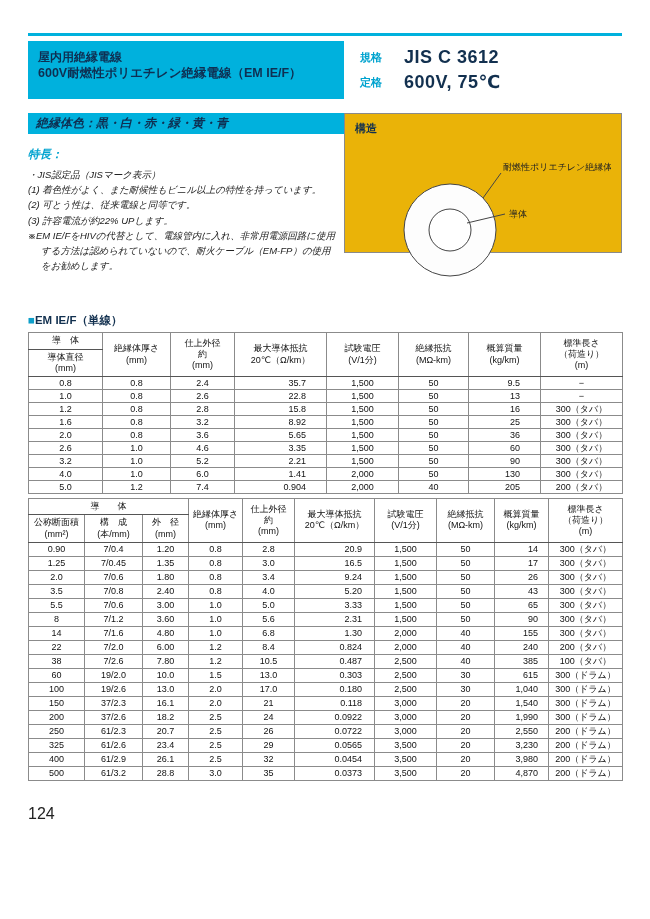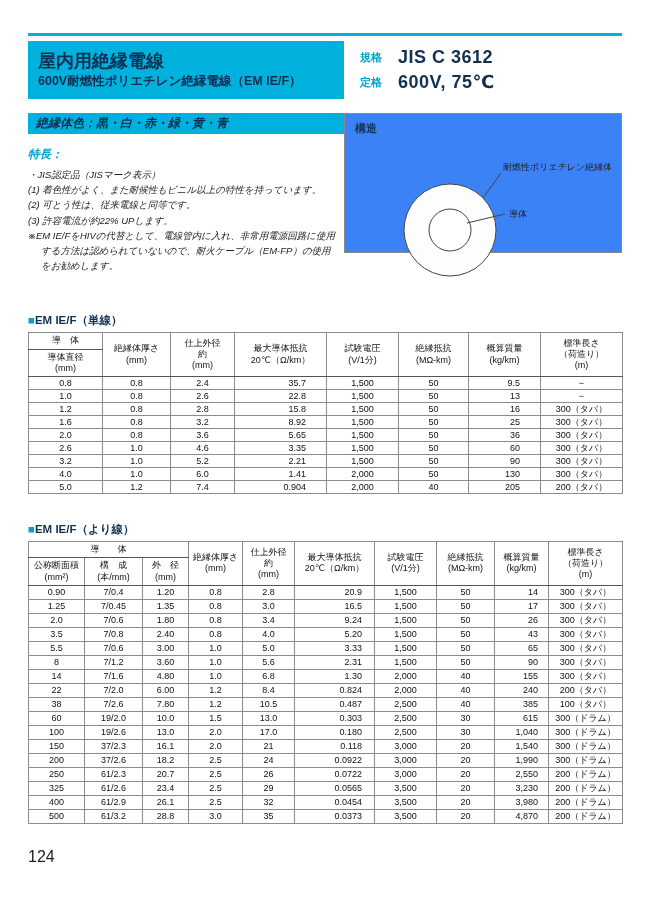--- a/index.html
+++ b/index.html
@@ -10,37 +10,37 @@
     font-family: "Liberation Sans", "DejaVu Sans", sans-serif;
     color: #1a1a1a;
   }
   .page { width: 650px; height: 919px; padding: 0 28px; position: relative; }
 
   .top-rule { margin-top: 33px; height: 3px; background: #00b1dd; }
 
   
   .header { margin-top: 5px; display: flex; height: 58px; }
   .header-left { width: 316px; background: #00b1dd; padding: 8px 0 0 10px; }
-  .title1 { font-size: 18px; font-weight: bold; color: #0e2f52; line-height: 1.35; }
+  .title1 { font-size: 12px; font-weight: bold; color: #0e2f52; line-height: 1.35; }
   .title2 { font-size: 12.5px; font-weight: bold; color: #0e2f52; line-height: 1.35; }
   .header-right { flex: 1; padding: 4px 0 4px 16px; display: flex; flex-direction: column; justify-content: space-around; }
-  .spec-row { display: flex; align-items: center; gap: 16px; }
+  .spec-row { display: flex; align-items: center; gap: 22px; }
   .spec-label { color: #00a3cf; font-size: 11px; font-weight: bold; }
   .spec-value { color: #12304f; font-size: 18px; font-weight: bold; letter-spacing: 0.5px; }
 
   
   .mid { margin-top: 14px; display: flex; }
   .left-col { width: 316px; font-style: italic; }
   .color-bar { height: 21px; background: #00b1dd; color: #0e2f52; font-size: 12px; font-weight: bold; line-height: 21px; padding-left: 8px; }
   .features { margin-top: 13px; padding-right: 6px; }
   .features-title { color: #00a3cf; font-size: 11.5px; font-weight: bold; }
   .features-list { margin-top: 5px; }
   .feature-item { font-size: 9.5px; line-height: 1.6; color: #222; padding-left: 13px; text-indent: -13px; }
 
-  .structure-box { width: 278px; height: 140px; background: #3b82f6; border: 1px solid #8a8a8a; padding: 7px 10px; }
+  .structure-box { width: 278px; height: 140px; background: #eab308; border: 1px solid #8a8a8a; padding: 7px 10px; }
   .structure-title { font-size: 11px; font-weight: bold; color: #12304f; }
   .structure-svg { display: block; margin-top: 4px; }
   .diagram-label { font-size: 9px; fill: #222; font-family: "Liberation Sans", "DejaVu Sans", sans-serif; }
 
   
   .section-title { font-size: 11.5px; font-weight: bold; color: #12304f; }
   .section-title .marker { color: #0d9fca; }
   .st1 { margin-top: 40px; }
   .st2 { margin-top: 28px; }
   .spec-table { border-collapse: collapse; width: 594px; table-layout: fixed; margin-top: 4px; border: 1px solid #555; font-size: 9px; color: #111; }
@@ -236,23 +236,20 @@
           <td>7.4</td>
           <td>0.904</td>
           <td>2,000</td>
           <td>40</td>
           <td>205</td>
           <td>200（タバ）</td>
         </tr>
       </tbody>
   </table>
 
-  <div class="section-title st2">
-    <span class="marker">■</span><span>EM IE/F（より線）</span>
-  </div>
 
   <table class="spec-table t2">
     <colgroup>
       <col style="width:56px">
         <col style="width:58px">
         <col style="width:46px">
         <col style="width:54px">
         <col style="width:52px">
       <col style="width:80px">
         <col style="width:62px">

